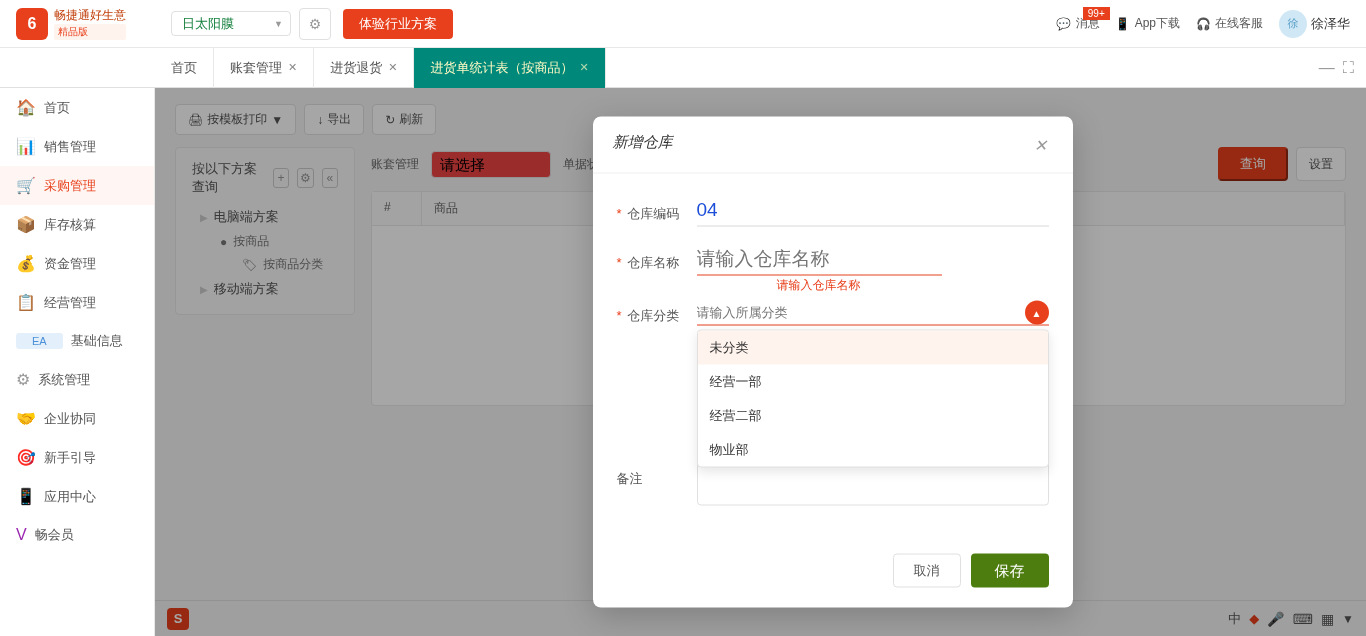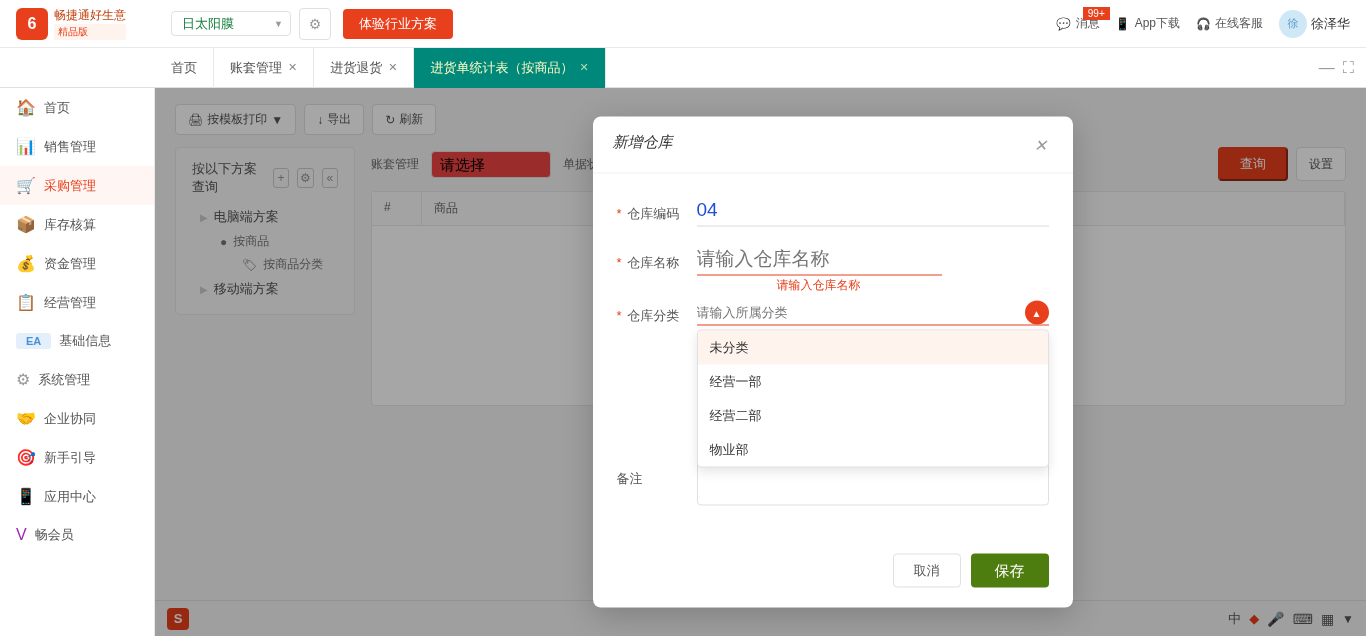--- a/index.html
+++ b/index.html
@@ -597,21 +597,21 @@
     </div>
     <div class="sidebar-item">
       <span class="sidebar-icon">💰</span>
       <span>资金管理</span>
     </div>
     <div class="sidebar-item">
       <span class="sidebar-icon">📋</span>
       <span>经营管理</span>
     </div>
     <div class="sidebar-item">
-      <span class="sidebar-icon" style="font-size:11px;font-weight:bold;color:#4a90d9;background:#e3f0fb;border-radius:3px;padding:2px 10px;">EA</span>
+      <span class="sidebar-icon" style="font-size:11px;font-weight:normal;color:#4a90d9;background:#e3f0fb;border-radius:3px;padding:2px 16px;">EA</span>
       <span>基础信息</span>
     </div>
     <div class="sidebar-item">
       <span class="sidebar-icon">⚙</span>
       <span>系统管理</span>
     </div>
     <div class="sidebar-item">
       <span class="sidebar-icon">🤝</span>
       <span>企业协同</span>
     </div>

